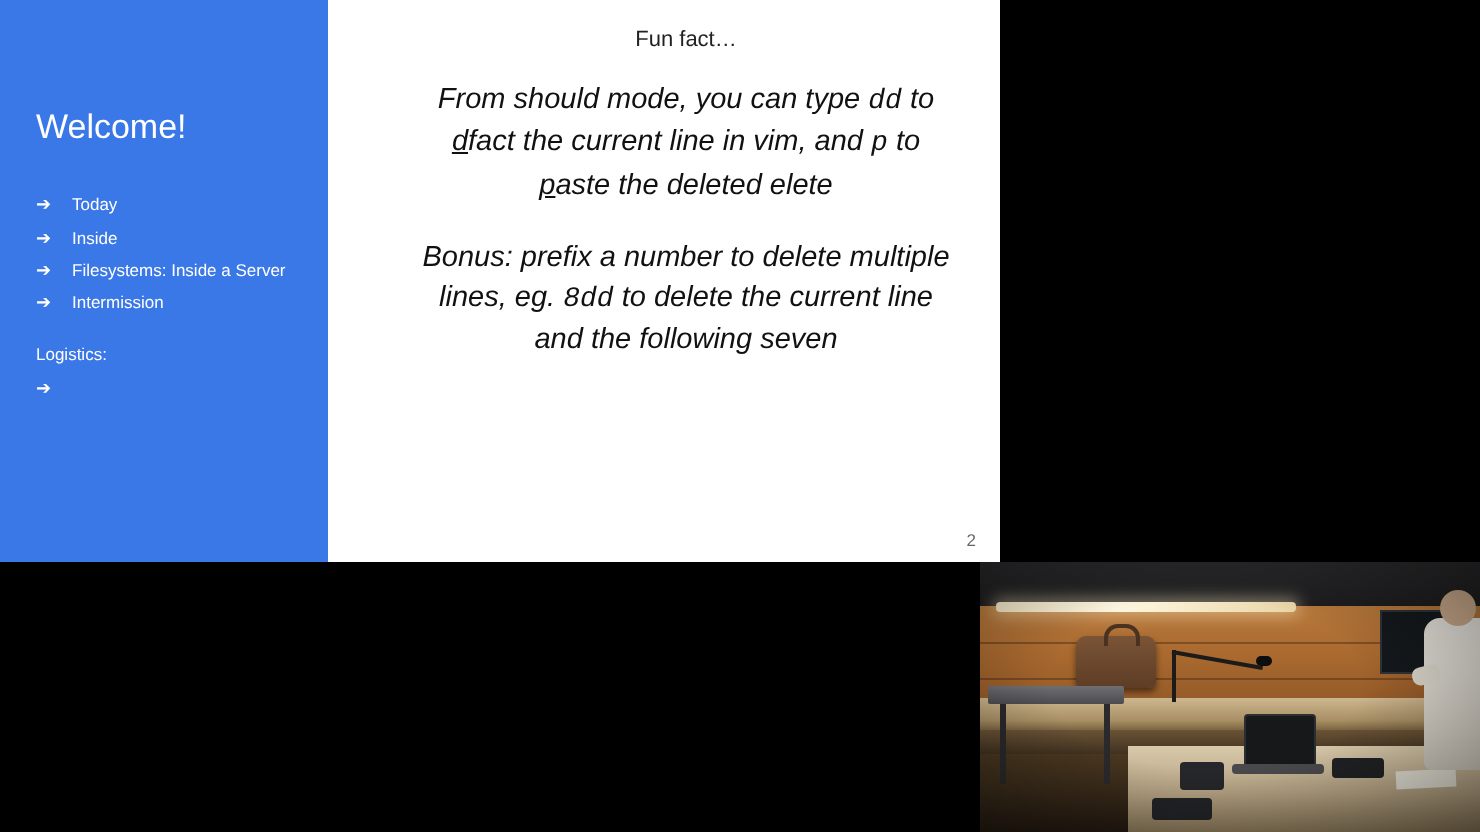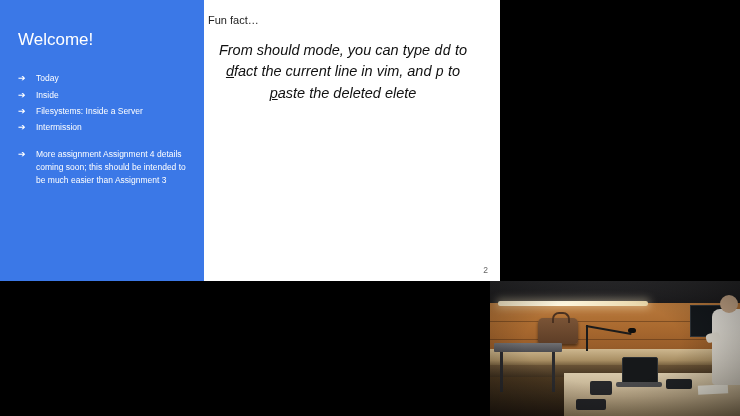--- a/index.html
+++ b/index.html
@@ -29,26 +29,26 @@
     height: 281px;
     background: #ffffff;
     overflow: hidden;
   }
 
   
   #slide-sidebar {
     position: absolute;
     left: 0;
     top: 0;
-    width: 204px;
+    width: 164px;
     height: 281px;
     background: #3b78e7;
     color: #ffffff;
     box-sizing: border-box;
-    padding: 30px 14px 10px 18px;
+    padding: 54px 14px 10px 18px;
   }
   #slide-title {
     font-size: 17px;
     font-weight: 400;
     line-height: 1.2;
     margin: 0 0 22px 0;
     color: #ffffff;
   }
   .side-head {
     font-size: 8.5px;
@@ -82,20 +82,21 @@
   #slide-body {
     position: absolute;
     left: 186px;
     top: 0;
     width: 314px;
     height: 281px;
     box-sizing: border-box;
     padding: 10px 22px 10px 22px;
   }
   #fun-fact-head {
+    text-align: center;
     font-size: 11px;
     color: #222;
     margin: 4px 0 14px 0;
     font-weight: 400;
   }
   .para {
     text-align: center;
     font-style: italic;
     font-size: 14.5px;
     line-height: 1.38;
@@ -306,30 +307,32 @@
     <div id="slide-sidebar">
       <h1 id="slide-title">Welcome!</h1>
 
       <ul class="bullets">
         <li><span class="arrow">➔</span><span>Today</span></li>
         <li><span class="arrow">➔</span><span>Inside</span></li>
         <li><span class="arrow">➔</span><span>Filesystems: Inside a Server</span></li>
         <li><span class="arrow">➔</span><span>Intermission</span></li>
       </ul>
 
+      <p class="side-head">Logistics:</p>
       <ul class="bullets">
-        <li><span class="arrow">➔</span><span>More assignment Assignment 4 details coming soon; this should be intended to be much easier than Assignment 3</span></li>
+        <li><span class="arrow">➔</span></li>
       </ul>
     </div>
 
     <div id="slide-body">
       <p id="fun-fact-head">Fun fact…</p>
 
       <p class="para"><span>From should mode, you can type </span><span class="mono">dd</span><span> to </span><span class="ul">d</span><span>fact the current line in vim, and </span><span class="mono">p</span><span> to </span><span class="ul">p</span><span>aste the deleted elete</span></p>
 
+      <p class="para"><span>Bonus: prefix a number to delete multiple lines, eg. </span><span class="mono">8dd</span><span> to delete the current line and the following seven</span></p>
 
       <div id="slide-pagenum">2</div>
     </div>
   </div>
 
   <div id="room">
     <div class="wall-top"></div>
     <div class="wall-wood">
       <div class="wood-seam" style="top:18px;"></div>
       <div class="wood-seam" style="top:36px;"></div>

